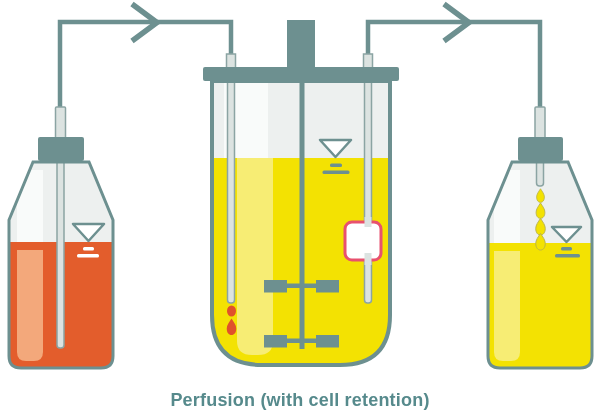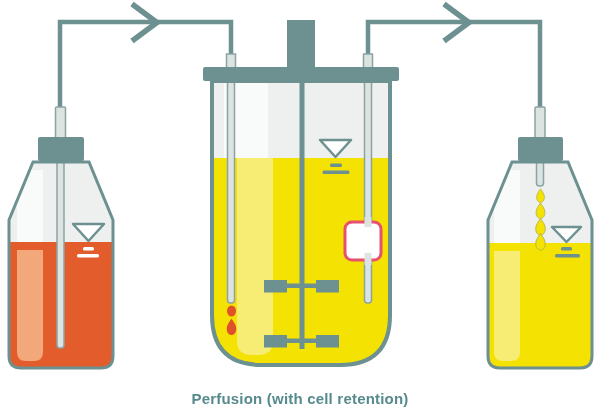--- a/index.html
+++ b/index.html
@@ -1,20 +1,20 @@
 <!DOCTYPE html>
 <html style="--background: #ffffff; --teal: #6d9090; --caption-teal: #568a8c; --glass: #edf0ef; --glass-highlight: #f9fbfa; --tube-fill: #dce3e1; --tube-stroke: #8ba4a3; --yellow: #f3e202; --yellow-highlight: #f7ed74; --orange: #e35d2c; --orange-highlight: #f3a87b; --drop-red: #e0512b; --drop-edge: #b8b24a; --filter-pink: #e8516e; --white: #ffffff;"><head>
 <meta charset="utf-8">
 <style>
   html,body{margin:0;padding:0;background:var(--background,#fff);}
   .stage{position:relative;width:600px;height:420px;background:var(--background,#fff);overflow:hidden;
          font-family:"Liberation Sans", sans-serif;}
   .stage svg{position:absolute;left:0;top:0;}
   .caption{position:absolute;left:0;right:0;top:390px;text-align:center;
-           font-size:15px;font-weight:700;letter-spacing:.2px;
+           font-size:18px;font-weight:700;letter-spacing:.2px;
            color:var(--caption-teal,#568a8c);}
   
   .f-none{fill:none}
   .f-teal{fill:var(--teal)}           .s-teal{stroke:var(--teal)}
   .f-glass{fill:var(--glass)}         .f-glassl{fill:var(--glass-highlight)}
   .f-tube{fill:var(--tube-fill)}      .s-tube{stroke:var(--tube-stroke)}
   .f-yellow{fill:var(--yellow)}       .f-yellowl{fill:var(--yellow-highlight)}
   .f-orange{fill:var(--orange)}       .f-orangel{fill:var(--orange-highlight)}
   .f-red{fill:var(--drop-red)}        .s-pink{stroke:var(--filter-pink)}
   .f-white{fill:var(--white)}         .s-dropedge{stroke:var(--drop-edge)}

